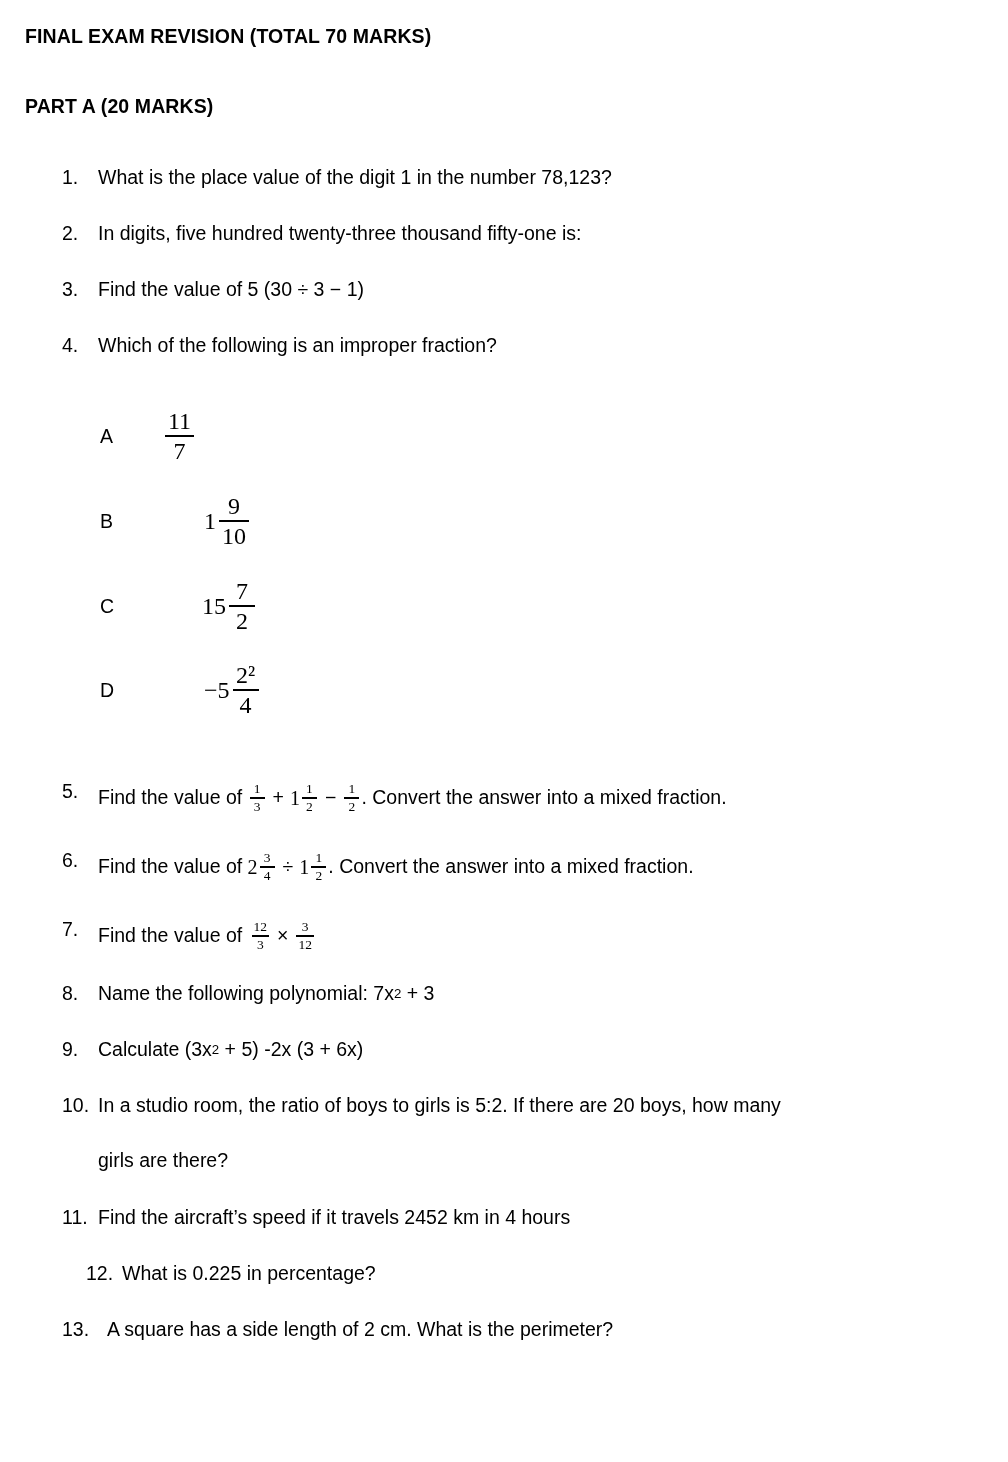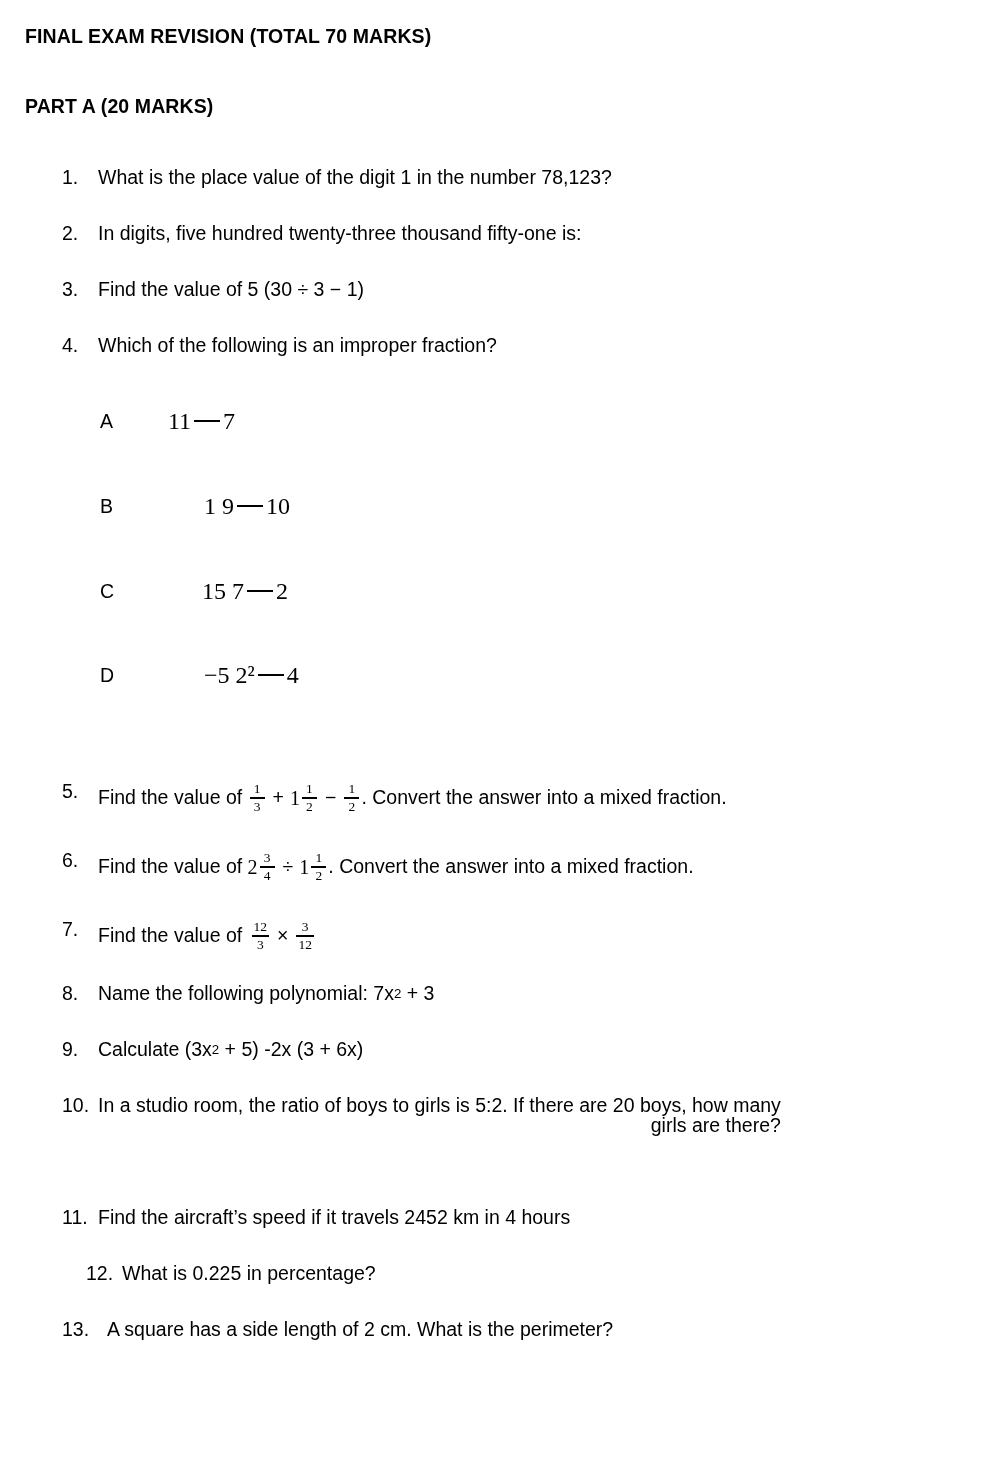--- a/index.html
+++ b/index.html
@@ -65,23 +65,23 @@
   }
   .q .body {
     position: relative;
     display: block;
   }
   .q .line {
     display: flex;
     align-items: center;
     white-space: nowrap;
     line-height: 1.0;
-    justify-content: flex-end;
   }
   .q .line + .line {
+    margin-top: 35px;
   }
   .q .txt { white-space: pre; }
 
   
   .frac {
     display: inline-flex;
     flex-direction: column;
     align-items: center;
     justify-content: center;
     font-family: "Liberation Serif", serif;
@@ -139,21 +139,21 @@
     line-height: 1;
   }
   .opt .value .whole {
     font-family: "Liberation Serif", serif;
     font-size: 24px;
     padding-right: 3px;
     line-height: 1;
   }
   .bigfrac {
     display: inline-flex;
-    flex-direction: row;
+    flex-direction: column;
     align-items: center;
     justify-content: center;
     font-family: "Liberation Serif", serif;
     line-height: 1.0;
   }
   .bigfrac .nm {
     font-size: 24px;
     line-height: 1.1;
     padding: 0 3px;
   }

